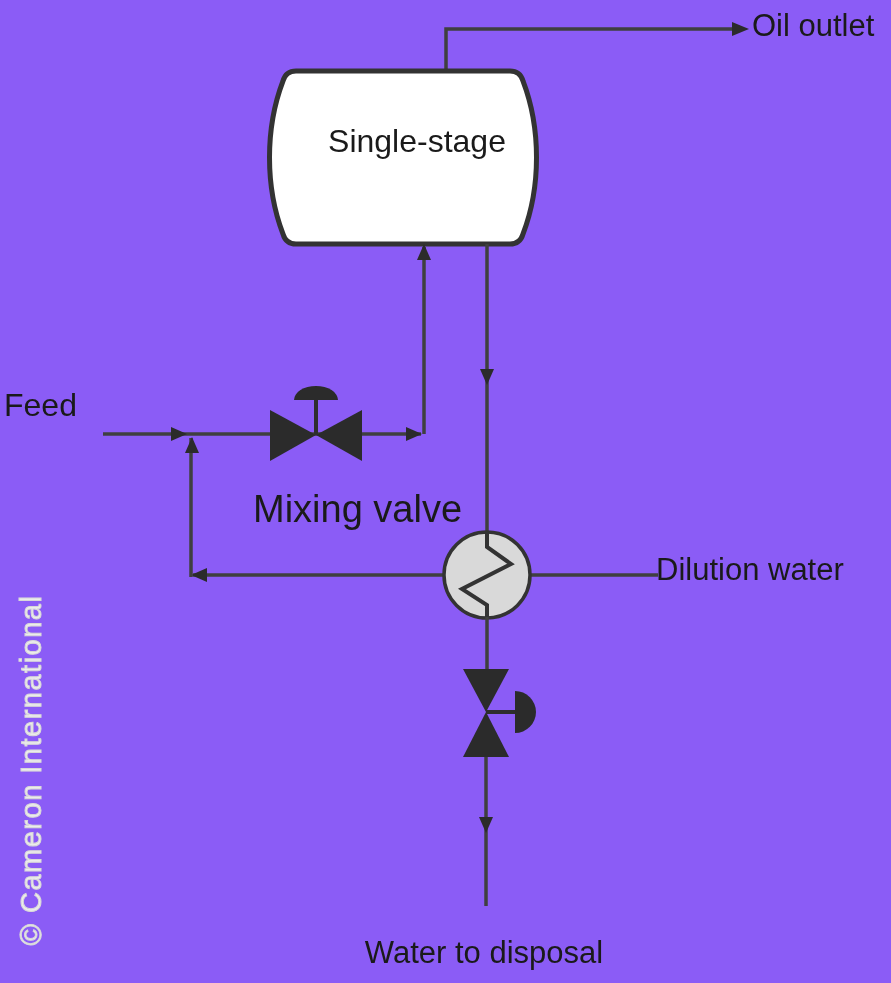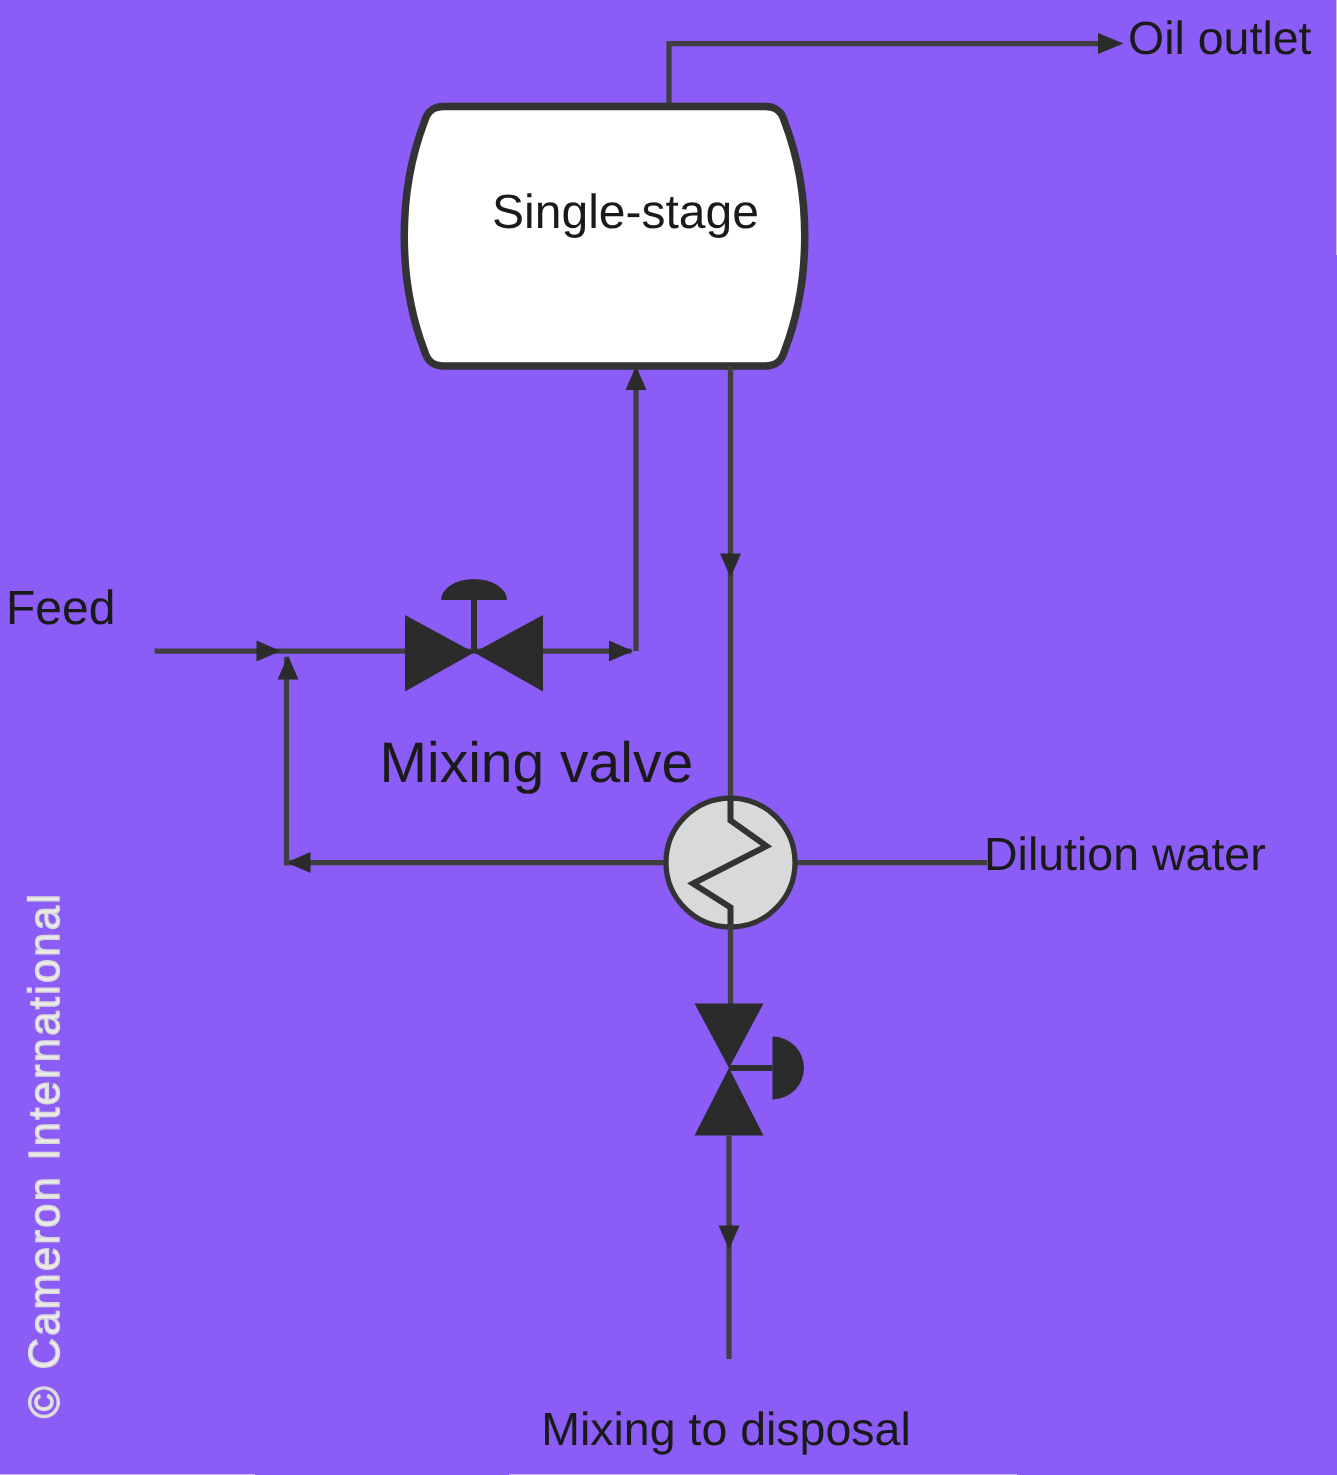--- a/index.html
+++ b/index.html
@@ -134,17 +134,17 @@
   <div class="lbl lbl-desalter">
     <span style="display:block">Single-stage</span>
   </div>
 
   <div class="lbl lbl-feed">Feed</div>
 
   <div class="lbl lbl-mixing">Mixing valve</div>
 
   <div class="lbl lbl-dilution">Dilution water</div>
 
-  <div class="lbl lbl-disposal">Mixing to disposal</div>
+  <div class="lbl lbl-disposal">Water to disposal</div>
 
   <div class="watermark">© Cameron International</div>
 
 </div>
 
 </body></html>

